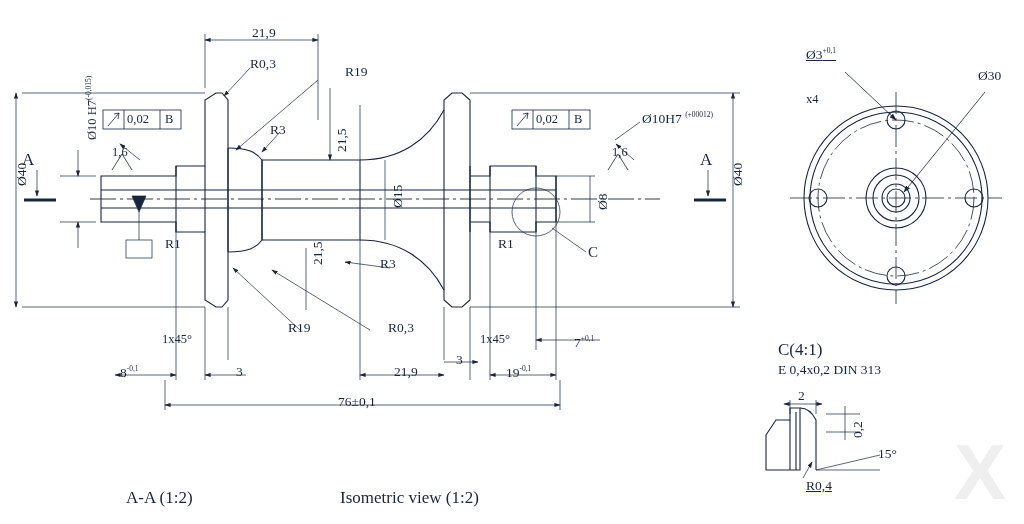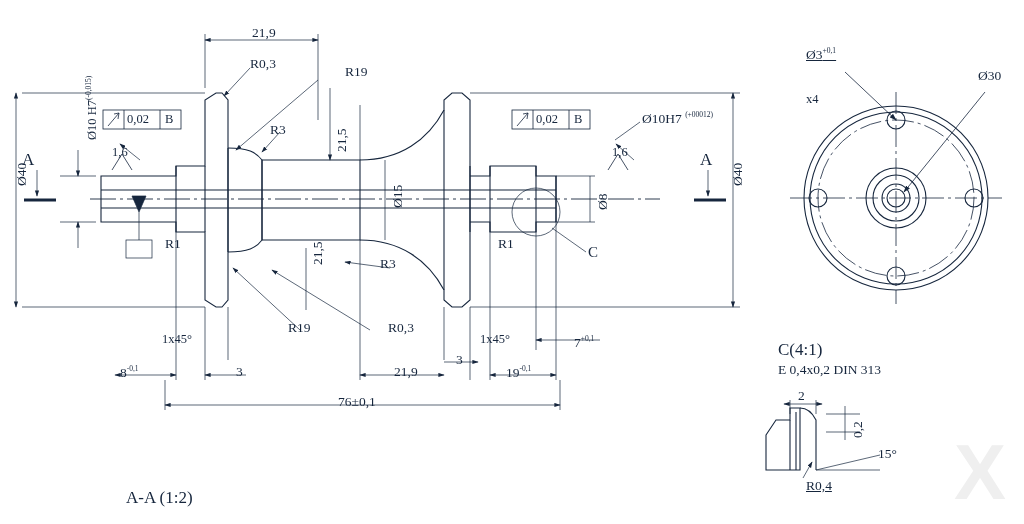--- a/index.html
+++ b/index.html
@@ -271,13 +271,14 @@
   <div class="lbl s13" style="left:978px;top:68px;">Ø30</div>
 
   <div class="lbl s17" style="left:778px;top:340px;text-align:center;">C(4:1)</div>
   <div class="lbl s13" style="left:778px;top:362px;">E 0,4x0,2 DIN 313</div>
   <div class="lbl s13" style="left:798px;top:388px;">2</div>
   <div class="lbl s13 rot90" style="left:850px;top:438px;">0,2</div>
   <div class="lbl s13" style="left:878px;top:446px;">15°</div>
   <div class="lbl s13" style="left:806px;top:478px;text-decoration:underline;">R0,4</div>
 
   <div class="lbl s17" style="left:126px;top:488px;">A-A (1:2)</div>
+  <div class="lbl s17" style="left:340px;top:488px;">Isometric view (1:2)</div>
 </div>
 
 </body></html>

